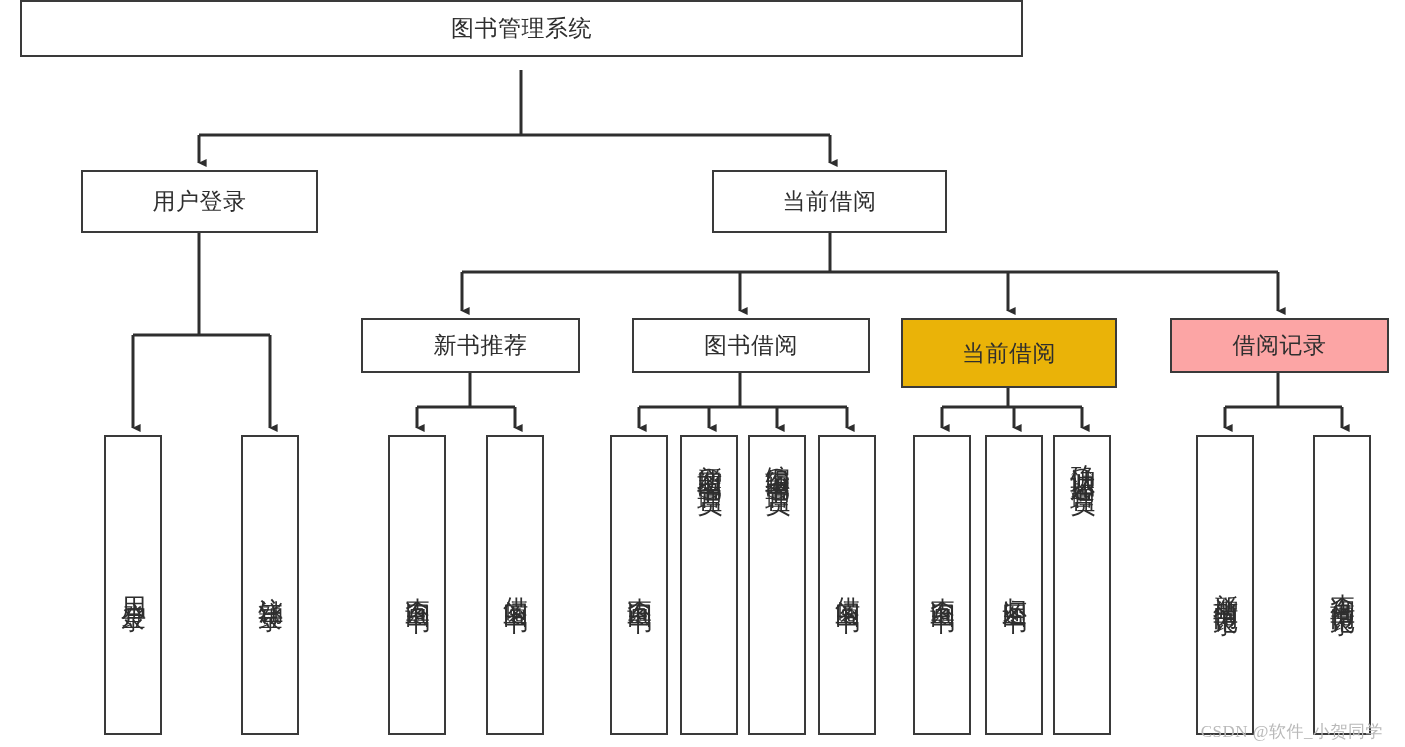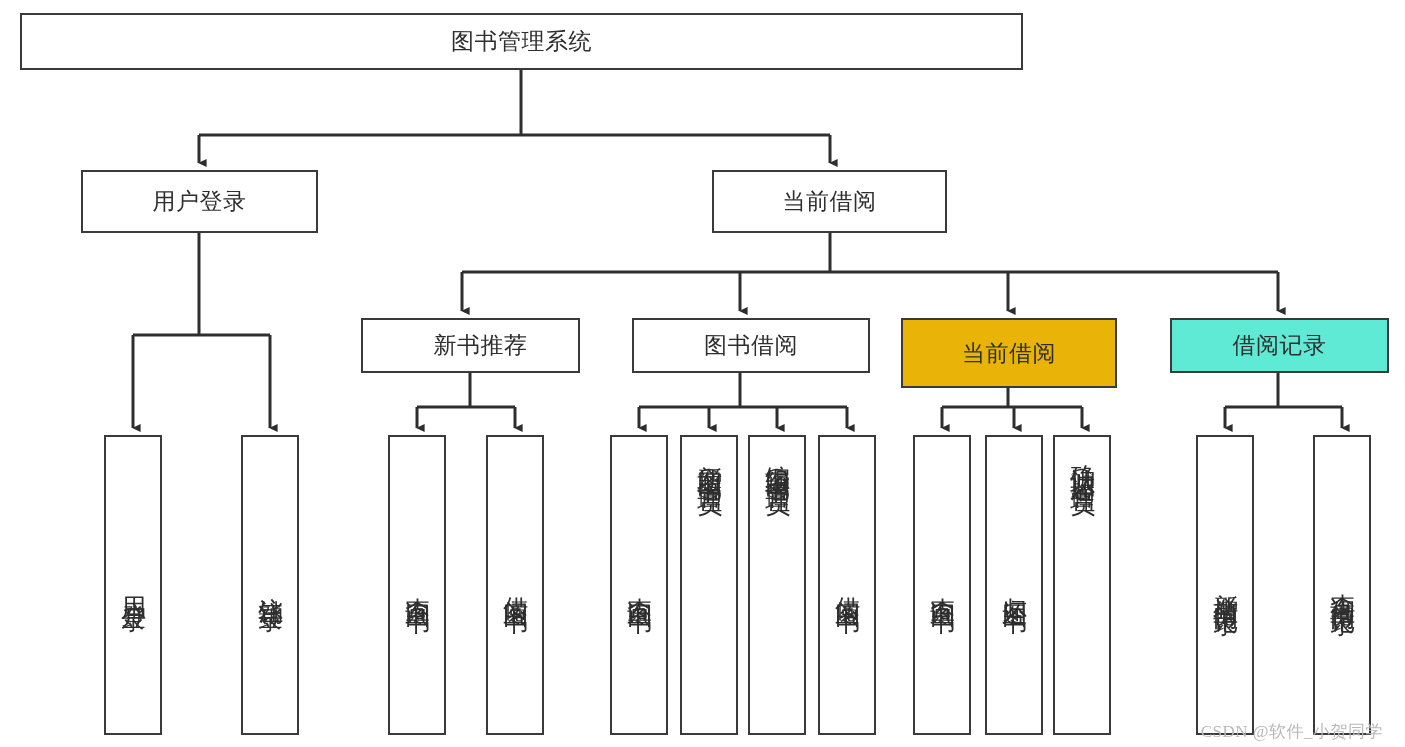--- a/index.html
+++ b/index.html
@@ -129,41 +129,41 @@
       <path d="M 1082 407 L 1082 428" marker-end="url(#arrowhead)"></path>
 
       <path d="M 1278 373 L 1278 407"></path>
       <path d="M 1225 407 L 1342 407"></path>
       <path d="M 1225 407 L 1225 428" marker-end="url(#arrowhead)"></path>
       <path d="M 1342 407 L 1342 428" marker-end="url(#arrowhead)"></path>
 
     </g>
   </svg>
 
-  <div class="node root horiz" style="left: 20px; top: 13px; width: 1003px; height: 57px; border-color: rgb(58, 58, 58); background: rgb(255, 255, 255); color: rgb(46, 46, 46); align-items: center;">
+  <div class="node root horiz" style="left: 20px; top: 0; width: 1003px; height: 57px; border-color: rgb(58, 58, 58); background: rgb(255, 255, 255); color: rgb(46, 46, 46); align-items: center;">
     <span class="node-label">图书管理系统</span>
   </div>
 
   <div class="node horiz" style="left: 81px; top: 170px; width: 237px; height: 63px; border-color: rgb(58, 58, 58); background: rgb(255, 255, 255); color: rgb(46, 46, 46);">
     <span class="node-label">用户登录</span>
   </div>
   <div class="node horiz" style="left: 712px; top: 170px; width: 235px; height: 63px; border-color: rgb(58, 58, 58); background: rgb(255, 255, 255); color: rgb(46, 46, 46);">
     <span class="node-label">当前借阅</span>
   </div>
 
   <div class="node horiz" style="left: 361px; top: 318px; width: 219px; height: 55px; border-color: rgb(58, 58, 58); background: rgb(255, 255, 255); color: rgb(46, 46, 46); padding-left: 20px;">
     <span class="node-label">新书推荐</span>
   </div>
   <div class="node horiz" style="left: 632px; top: 318px; width: 238px; height: 55px; border-color: rgb(58, 58, 58); background: rgb(255, 255, 255); color: rgb(46, 46, 46);">
     <span class="node-label">图书借阅</span>
   </div>
   <div class="node horiz" style="left: 901px; top: 318px; width: 216px; height: 70px; border-color: rgb(58, 58, 58); background: #eab308; color: rgb(46, 46, 46);">
     <span class="node-label">当前借阅</span>
   </div>
-  <div class="node horiz" style="left: 1170px; top: 318px; width: 219px; height: 55px; border-color: rgb(58, 58, 58); background: #5eead4; color: rgb(46, 46, 46);">
+  <div class="node horiz" style="left: 1170px; top: 318px; width: 219px; height: 55px; border-color: rgb(58, 58, 58); background: #fca5a5; color: rgb(46, 46, 46);">
     <span class="node-label">借阅记录</span>
   </div>
 
   <div class="node vert center" style="left: 104px; top: 435px; width: 58px; height: 300px; border-color: rgb(58, 58, 58); background: rgb(255, 255, 255); color: rgb(46, 46, 46);">
     <span class="node-label">用户登录</span>
   </div>
   <div class="node vert center" style="left: 241px; top: 435px; width: 58px; height: 300px; border-color: rgb(58, 58, 58); background: rgb(255, 255, 255); color: rgb(46, 46, 46);">
     <span class="node-label">注销登录</span>
   </div>
   <div class="node vert center" style="left: 388px; top: 435px; width: 58px; height: 300px; border-color: rgb(58, 58, 58); background: rgb(255, 255, 255); color: rgb(46, 46, 46);">

